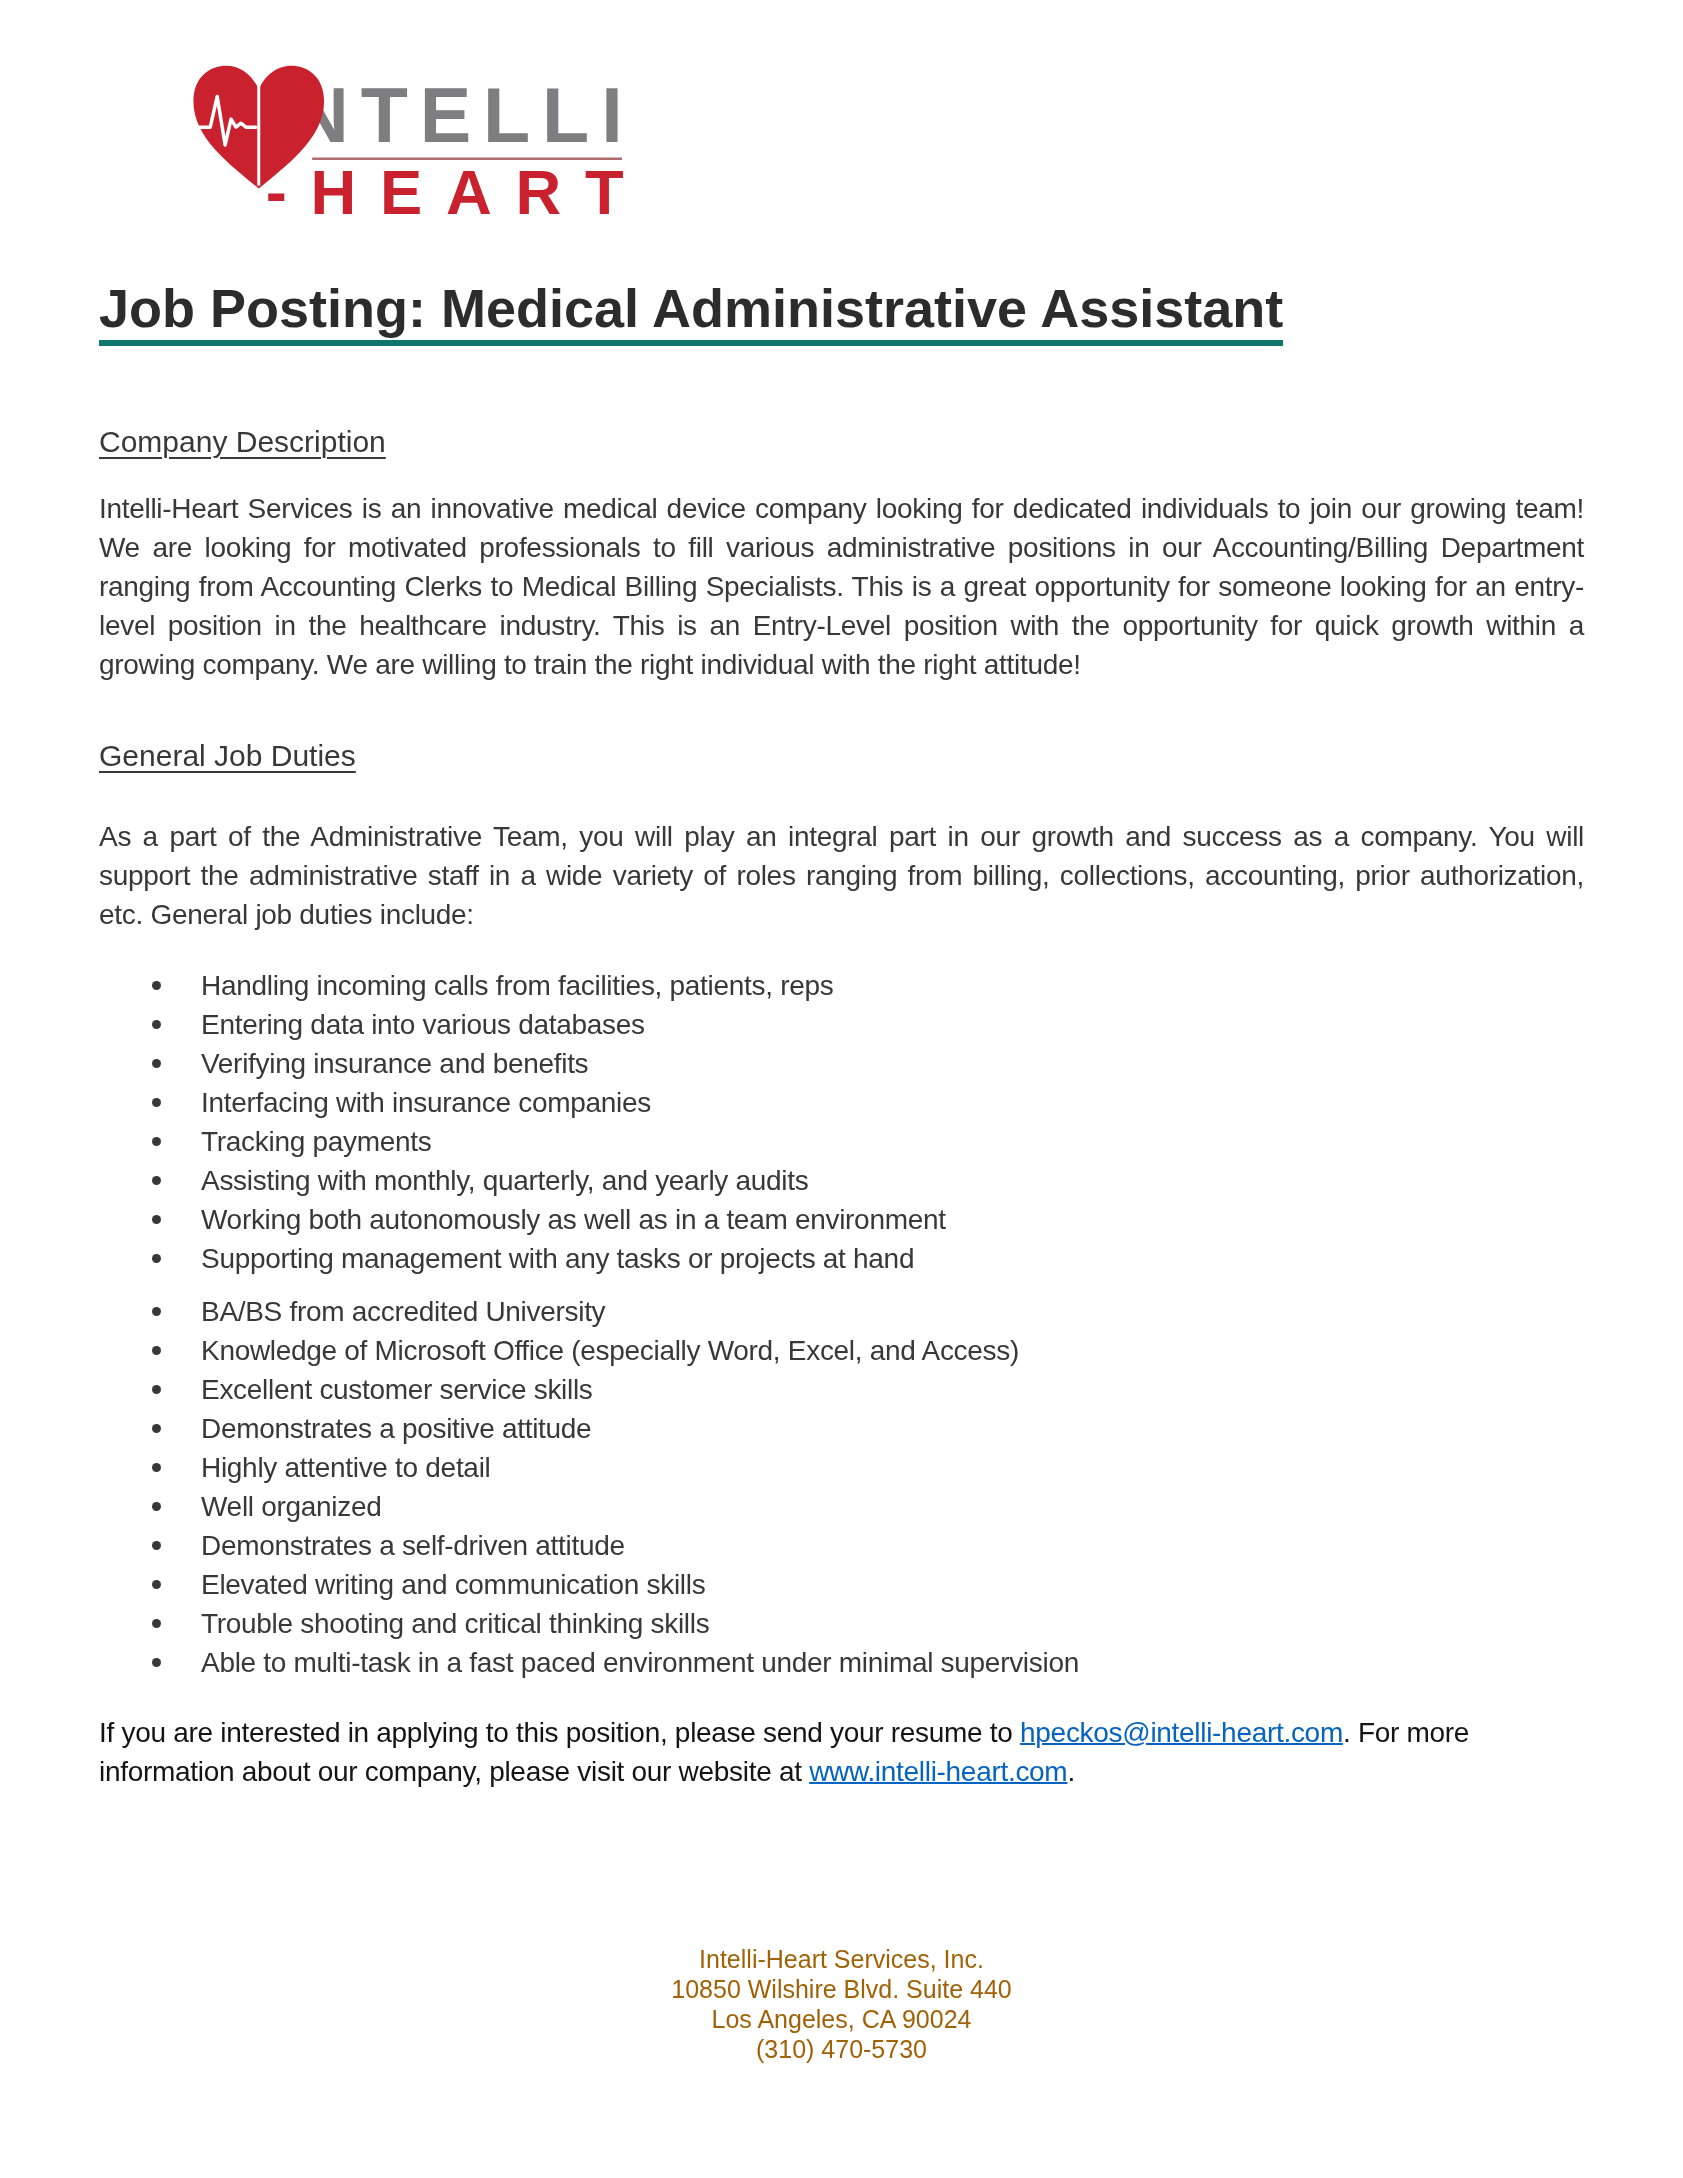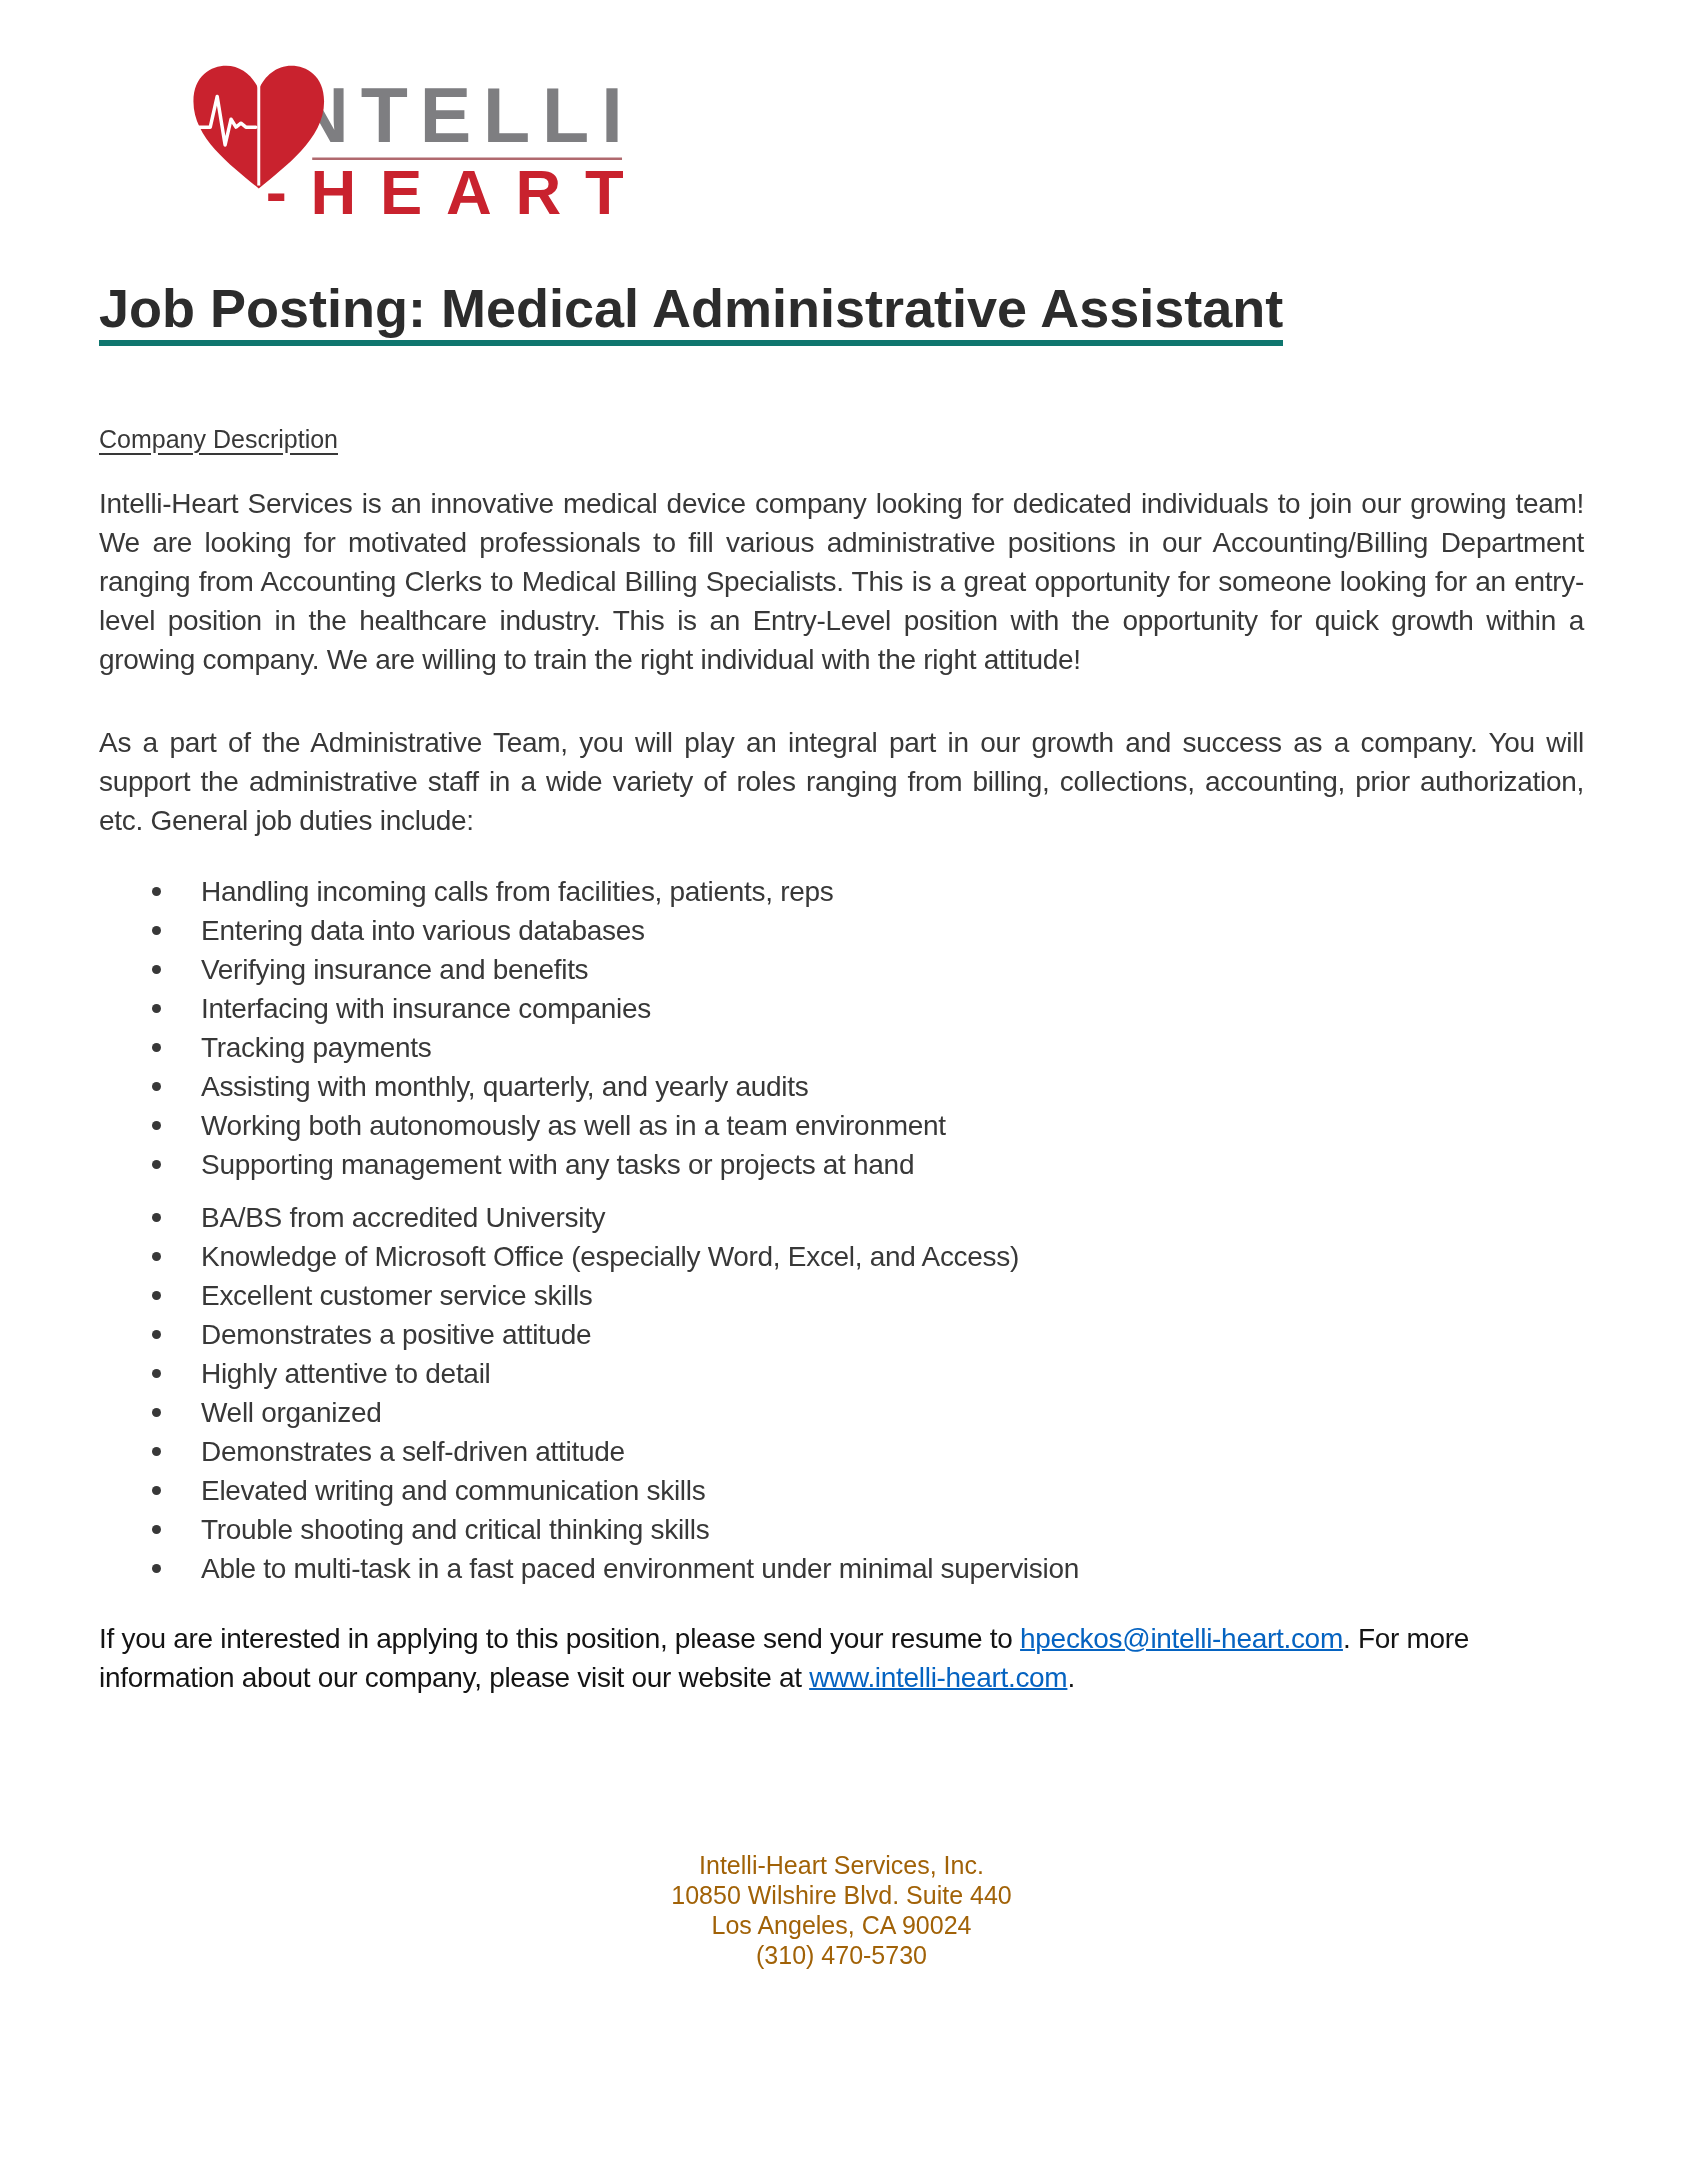--- a/index.html
+++ b/index.html
@@ -20,21 +20,21 @@
     display:inline-block;
     margin-top:32px;
     font-size:54px;
     font-weight:bold;
     color:#2c2c2c;
     line-height:1.05;
     border-bottom:6px solid #0f766e;
     padding-bottom:3px;
   }
   .section-heading{
-    font-size:25px;
+    font-size:30px;
     font-weight:normal;
     color:#383838;
     text-decoration:underline;
     text-decoration-thickness:2px;
     text-underline-offset:5px;
     margin:0;
   }
   .h-company{margin-top:79px;}
   .h-duties{margin-top:55px;}
   .h-quals{margin-top:31px;}
@@ -113,20 +113,21 @@
   <div class="content">
 
     <div>
       <span class="doc-title">Job Posting: Medical Administrative Assistant</span>
     </div>
 
     <h2 class="section-heading h-company">Company Description</h2>
 
     <p class="body-par p-company">Intelli-Heart Services is an innovative medical device company looking for dedicated individuals to join our growing team!  We are looking for motivated professionals to fill various administrative positions in our Accounting/Billing Department ranging from Accounting Clerks to Medical Billing Specialists. This is a great opportunity for someone looking for an entry-level position in the healthcare industry. This is an Entry-Level position with the opportunity for quick growth within a growing company. We are willing to train the right individual with the right attitude!</p>
 
+    <h2 class="section-heading h-duties">General Job Duties</h2>
 
     <p class="body-par p-duties">As a part of the Administrative Team, you will play an integral part in our growth and success as a company. You will support the administrative staff in a wide variety of roles ranging from billing, collections, accounting, prior authorization, etc. General job duties include:</p>
 
     <ul class="bullet-list ul-duties">
 
     <li>Handling incoming calls from facilities, patients, reps</li>
         <li>Entering data into various databases</li>
         <li>Verifying insurance and benefits</li>
         <li>Interfacing with insurance companies</li>
         <li>Tracking payments</li>

